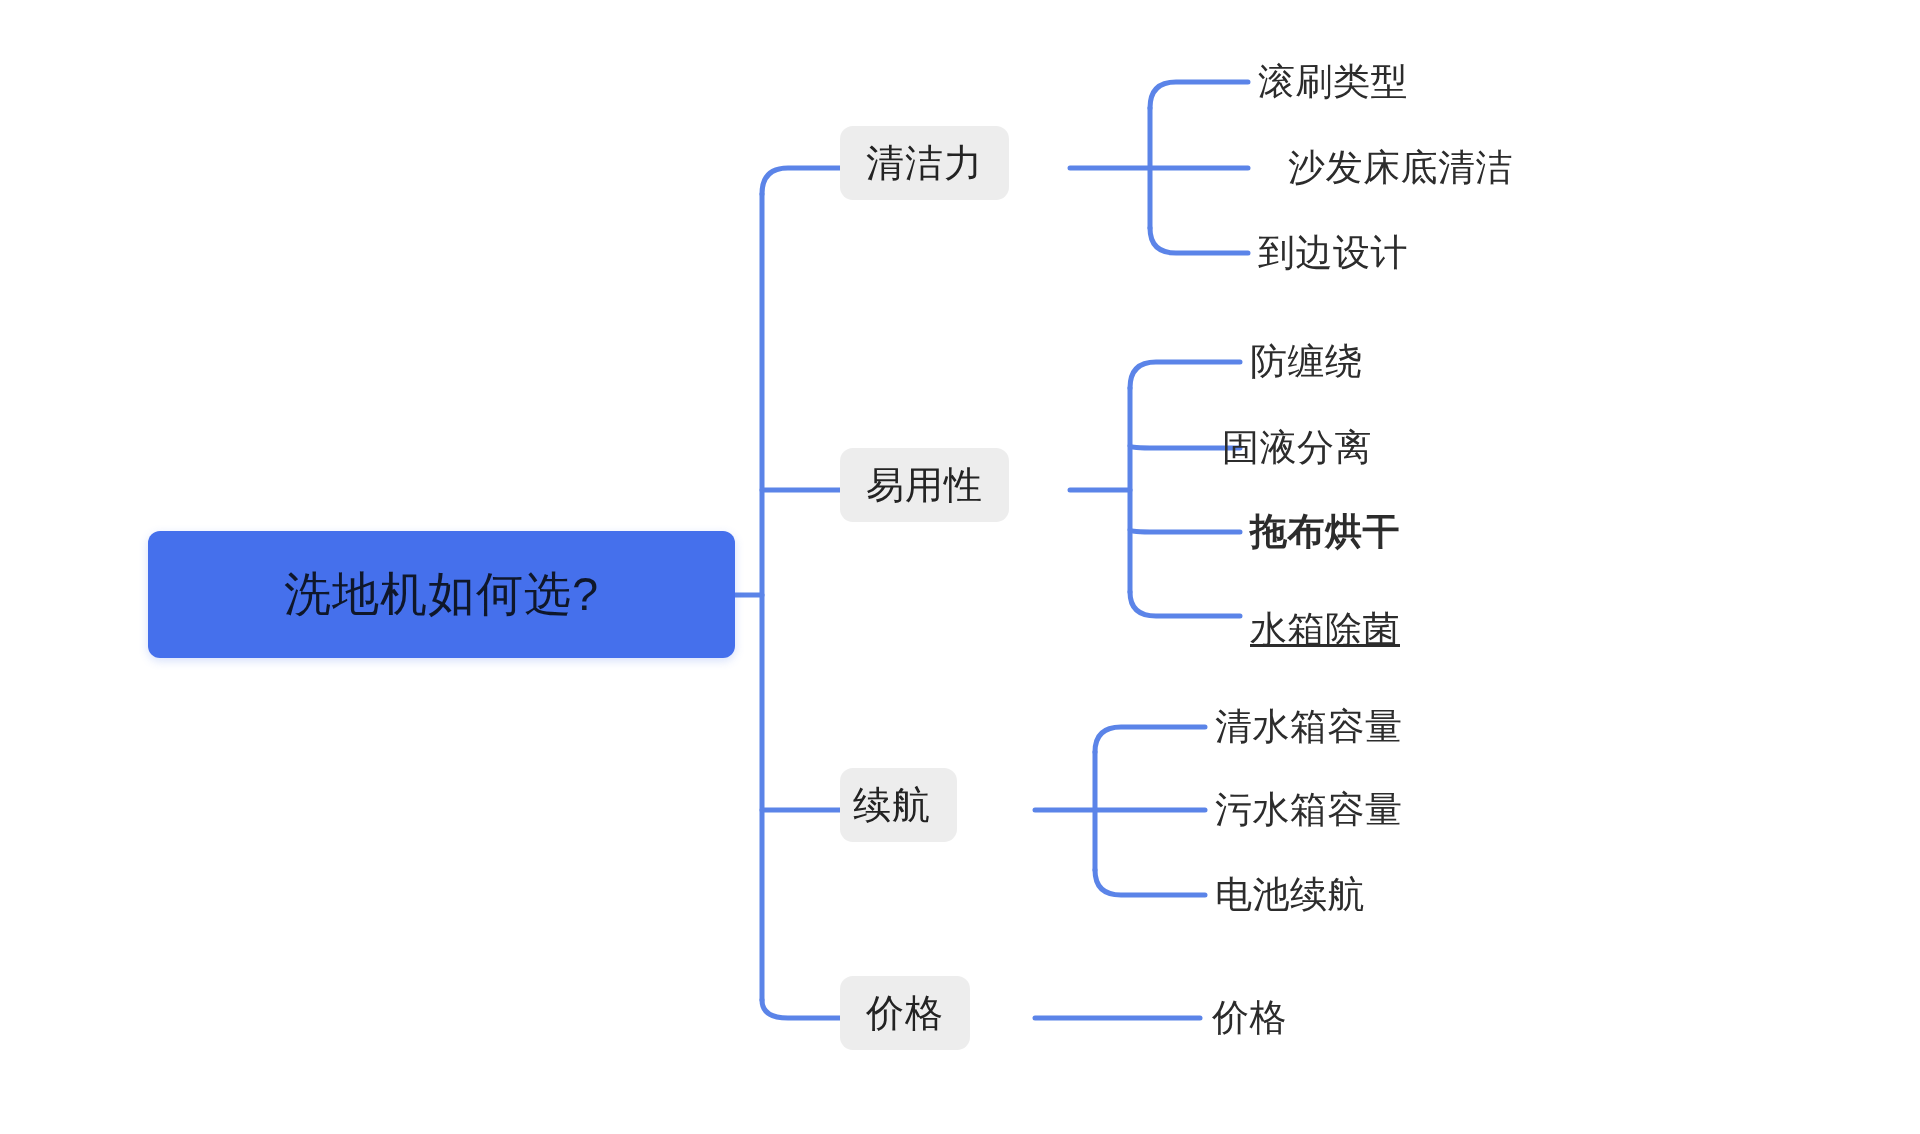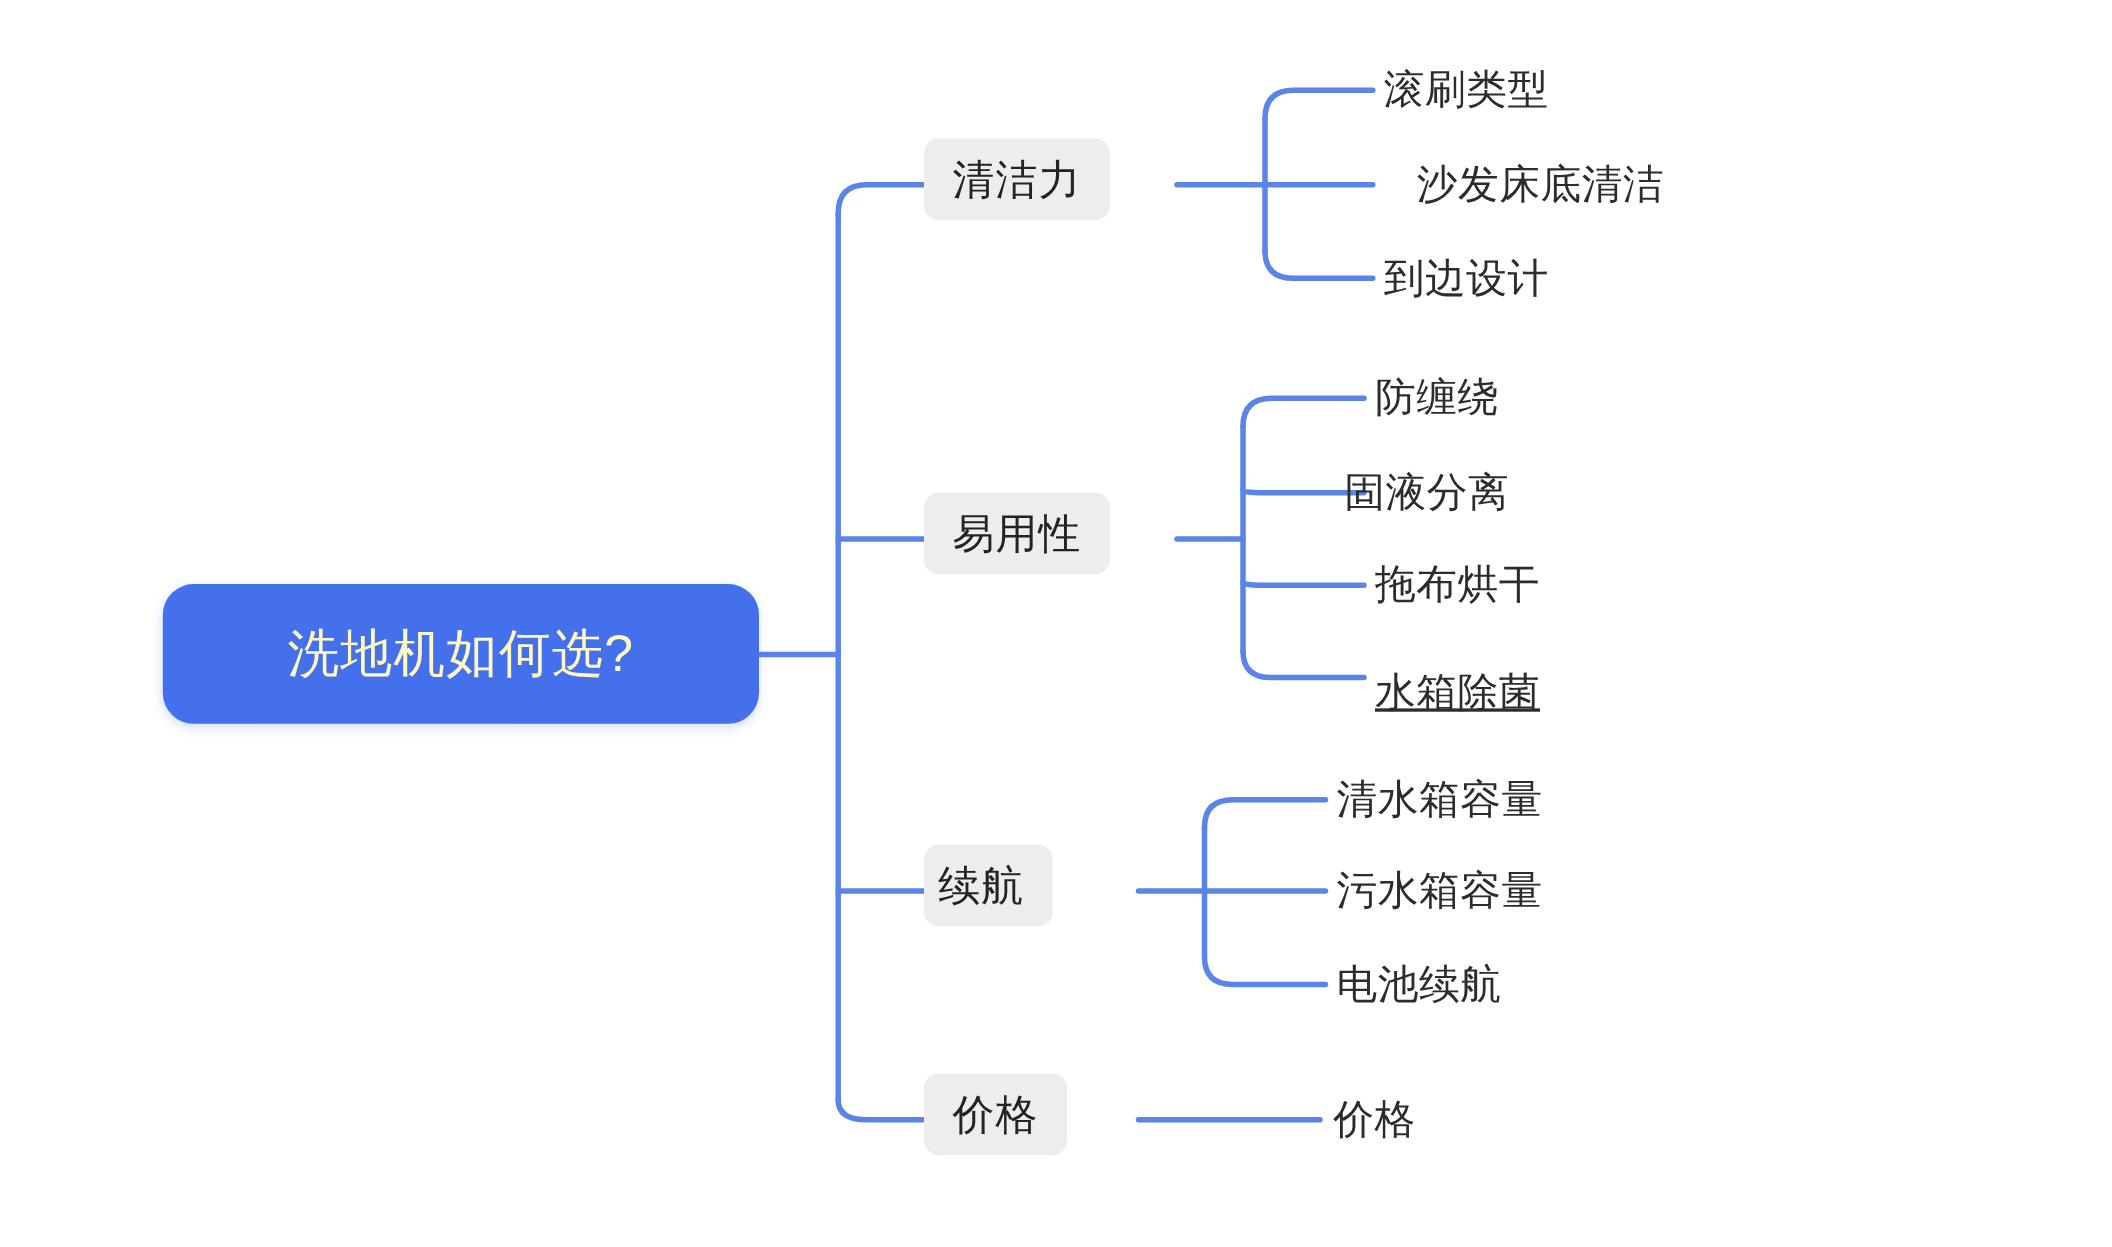--- a/index.html
+++ b/index.html
@@ -24,24 +24,24 @@
   .node {
     position:absolute;
     display:flex;
     align-items:center;
     justify-content:center;
     white-space:nowrap;
   }
   
   .root {
     left:148px; top:531px;
-    width:542px; height:127px;
+    width:587px; height:127px;
     background:#4570ec;
-    border-radius:28px;
-    color:#fef9c3;
+    border-radius:12px;
+    color:#0f172a;
     font-size:47px;
     font-weight:400;
     letter-spacing:1px;
     box-shadow:0 3px 10px rgba(69,112,236,0.22);
   }
   
   .branch {
     background:#ededed;
     border-radius:13px;
     color:#232323;
@@ -107,21 +107,21 @@
   <div class="node root">洗地机如何选?</div>
 
   <div class="node branch" style="left:840px; top:126px;">清洁力</div>
   <div class="node leaf" style="left:1258px; top:57px;">滚刷类型</div>
   <div class="node leaf" style="left:1288px; top:143px;">沙发床底清洁</div>
   <div class="node leaf" style="left:1258px; top:228px;">到边设计</div>
 
   <div class="node branch" style="left:840px; top:448px;">易用性</div>
   <div class="node leaf" style="left:1250px; top:337px;">防缠绕</div>
   <div class="node leaf" style="left:1222px; top:423px;">固液分离</div>
-  <div class="node leaf" style="left:1250px; top:507px;">拖布烘干</div>
+  <div class="node leaf" style="left:1250px; top:507px;font-weight:bold;">拖布烘干</div>
   <div class="node leaf" style="left:1250px; top:605px;text-decoration:underline;">水箱除菌</div>
 
   <div class="node branch" style="left:840px; top:768px;padding-left:13px;">续航</div>
   <div class="node leaf" style="left:1215px; top:702px;">清水箱容量</div>
   <div class="node leaf" style="left:1215px; top:785px;">污水箱容量</div>
   <div class="node leaf" style="left:1215px; top:870px;">电池续航</div>
 
   <div class="node branch" style="left:840px; top:976px;">价格</div>
   <div class="node leaf" style="left:1212px; top:993px;">价格</div>
 

